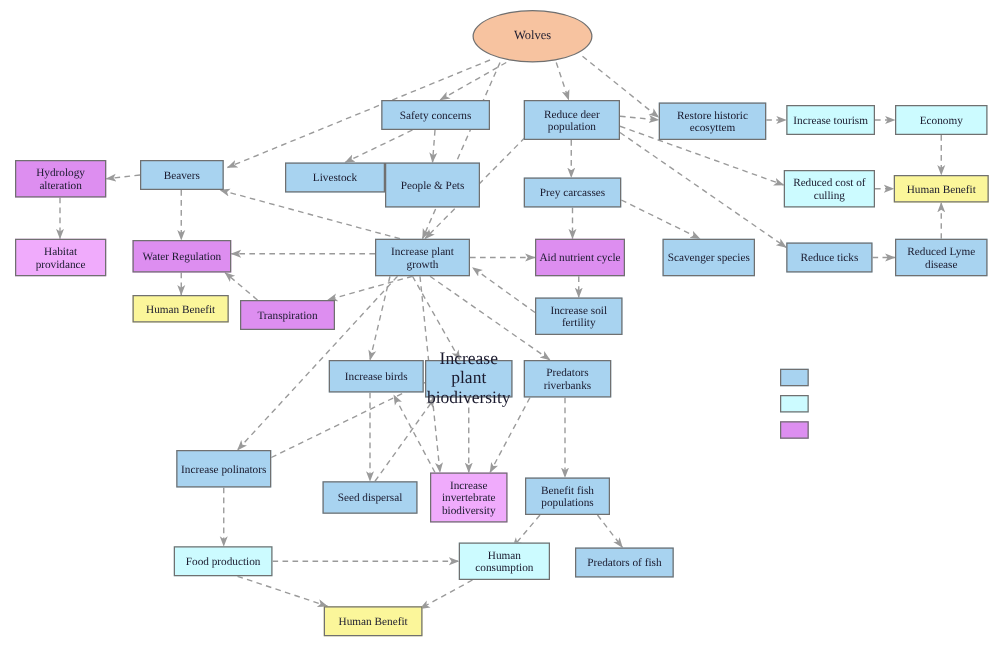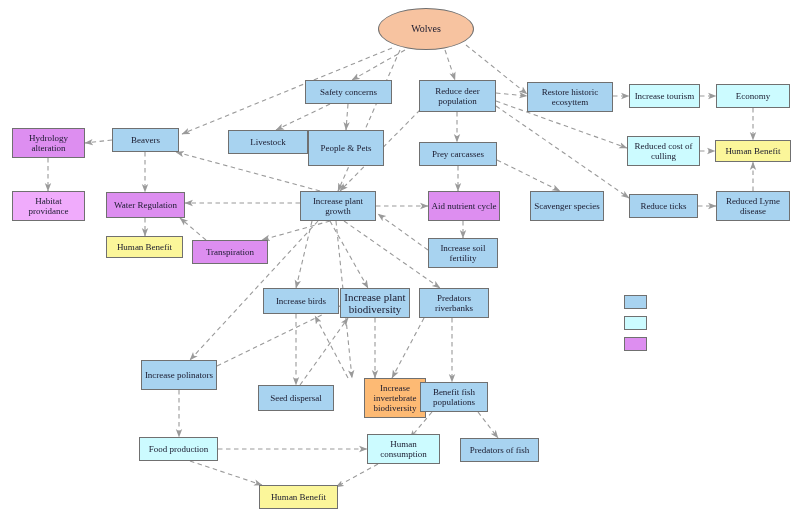--- a/index.html
+++ b/index.html
@@ -143,33 +143,33 @@
       </div>
       <div class="node" style="left: 192px; top: 240px; width: 76px; height: 24px; background: rgb(221, 142, 240); font-size: 9px; color: rgb(26, 26, 46); border-color: rgb(112, 112, 112);">
         <span>Transpiration</span>
       </div>
       <div class="node" style="left: 428px; top: 238px; width: 70px; height: 30px; background: rgb(168, 211, 240); font-size: 9px; color: rgb(26, 26, 46); border-color: rgb(112, 112, 112);">
         <span>Increase soil fertility</span>
       </div>
       <div class="node" style="left: 263px; top: 288px; width: 76px; height: 26px; background: rgb(168, 211, 240); font-size: 9px; color: rgb(26, 26, 46); border-color: rgb(112, 112, 112);">
         <span>Increase birds</span>
       </div>
-      <div class="node" style="left: 340px; top: 288px; width: 70px; height: 30px; background: rgb(168, 211, 240); font-size: 11px; color: rgb(26, 26, 46); border-color: rgb(112, 112, 112);">
+      <div class="node" style="left: 340px; top: 288px; width: 70px; height: 30px; background: rgb(168, 211, 240); font-size: 14px; color: rgb(26, 26, 46); border-color: rgb(112, 112, 112);">
         <span>Increase plant biodiversity</span>
       </div>
       <div class="node" style="left: 419px; top: 288px; width: 70px; height: 30px; background: rgb(168, 211, 240); font-size: 9px; color: rgb(26, 26, 46); border-color: rgb(112, 112, 112);">
         <span>Predators riverbanks</span>
       </div>
       <div class="node" style="left: 141px; top: 360px; width: 76px; height: 30px; background: rgb(168, 211, 240); font-size: 9px; color: rgb(26, 26, 46); border-color: rgb(112, 112, 112);">
         <span>Increase polinators</span>
       </div>
       <div class="node" style="left: 258px; top: 385px; width: 76px; height: 26px; background: rgb(168, 211, 240); font-size: 9px; color: rgb(26, 26, 46); border-color: rgb(112, 112, 112);">
         <span>Seed dispersal</span>
       </div>
-      <div class="node" style="left: 364px; top: 378px; width: 62px; height: 40px; background: #fdba74; font-size: 9px; color: rgb(26, 26, 46); border-color: rgb(112, 112, 112);">
+      <div class="node" style="left: 344px; top: 378px; width: 62px; height: 40px; background: #f0abfc; font-size: 9px; color: rgb(26, 26, 46); border-color: rgb(112, 112, 112);">
         <span>Increase invertebrate biodiversity</span>
       </div>
       <div class="node" style="left: 420px; top: 382px; width: 68px; height: 30px; background: rgb(168, 211, 240); font-size: 9px; color: rgb(26, 26, 46); border-color: rgb(112, 112, 112);">
         <span>Benefit fish populations</span>
       </div>
       <div class="node" style="left: 139px; top: 437px; width: 79px; height: 24px; background: rgb(204, 251, 255); font-size: 9px; color: rgb(26, 26, 46); border-color: rgb(112, 112, 112);">
         <span>Food production</span>
       </div>
       <div class="node" style="left: 367px; top: 434px; width: 73px; height: 30px; background: rgb(204, 251, 255); font-size: 9px; color: rgb(26, 26, 46); border-color: rgb(112, 112, 112);">
         <span>Human consumption</span>

